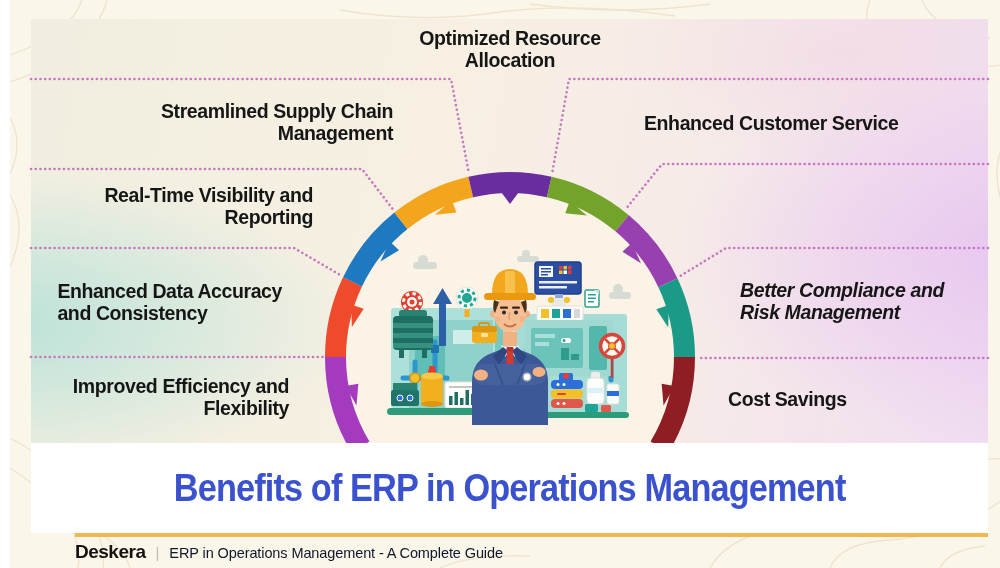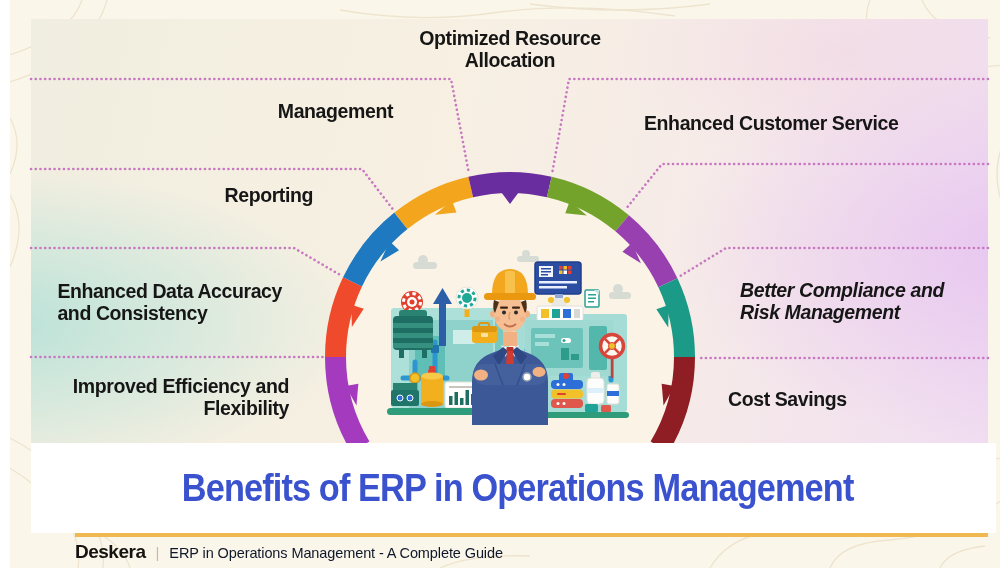--- a/index.html
+++ b/index.html
@@ -29,21 +29,21 @@
   .b2{right:697px;top:185px;text-align:right;}
   .b3{right:728px;top:281px;text-align:left;}
   .b4{right:721px;top:376px;text-align:right;}
   .b5{left:634px;top:113px;}
   .b6{left:700px;top:196px;}
   .b7{left:730px;top:280px;font-style:italic;}
   .b8{left:718px;top:389px;}
 
   
   #titleband{position:absolute;left:21px;top:443px;width:957px;height:90px;background:#ffffff;
-    display:flex;align-items:center;justify-content:center;z-index:2;padding-left:8px;}
+    display:flex;align-items:center;justify-content:center;z-index:2;}
   #titleband h1{margin:0;font-size:39px;font-weight:bold;letter-spacing:-1px;white-space:nowrap;
     transform:scaleX(.88);transform-origin:center;}
 
   #accentline{position:absolute;left:65px;top:533px;width:913px;height:4px;z-index:2;}
 
   #footer{position:absolute;left:65px;top:541px;z-index:2;display:flex;align-items:baseline;text-align:right;}
   #footer .brand{font-size:19px;font-weight:bold;letter-spacing:-.5px;color:#15130f;}
   #footer .sep{font-size:15px;color:#c2bcab;margin:0 10px;}
   #footer .tagline{font-size:14.5px;color:#0f172a;letter-spacing:-.1px;}
 </style>
@@ -321,23 +321,25 @@
       <polyline points="978,164 652,164 615,210" fill="none" stroke="#C878C0" stroke-width="2.6" stroke-linecap="round" stroke-dasharray="0.1 4.6"></polyline>
       <polyline points="978,248 716,248 667,278" fill="none" stroke="#C878C0" stroke-width="2.6" stroke-linecap="round" stroke-dasharray="0.1 4.6"></polyline>
       <polyline points="978,358 687,358" fill="none" stroke="#C878C0" stroke-width="2.6" stroke-linecap="round" stroke-dasharray="0.1 4.6"></polyline>
     </svg>
 
   <div class="benefit b0">
     <span>Optimized Resource</span>
       <span>Allocation</span>
   </div>
   <div class="benefit b1">
+    <span>Streamlined Supply Chain</span>
       <span>Management</span>
   </div>
   <div class="benefit b2">
+    <span>Real-Time Visibility and</span>
       <span>Reporting</span>
   </div>
   <div class="benefit b3">
     <span>Enhanced Data Accuracy</span>
       <span>and Consistency</span>
   </div>
   <div class="benefit b4">
     <span>Improved Efficiency and</span>
       <span>Flexibility</span>
   </div>

